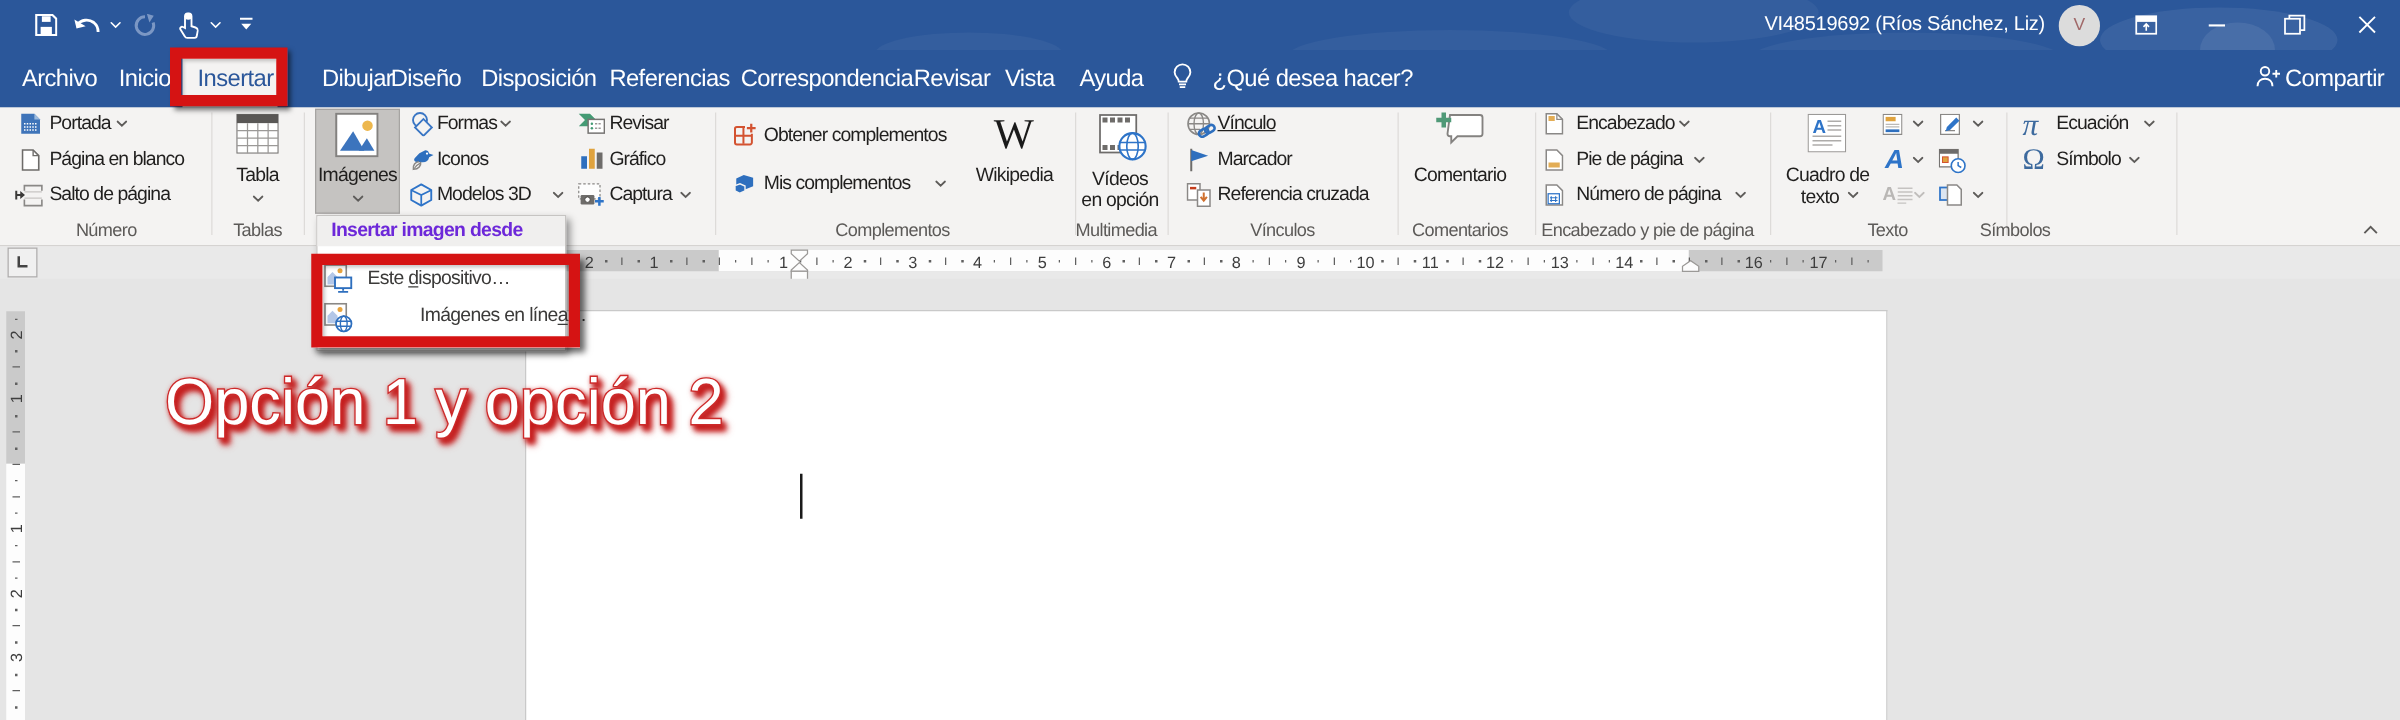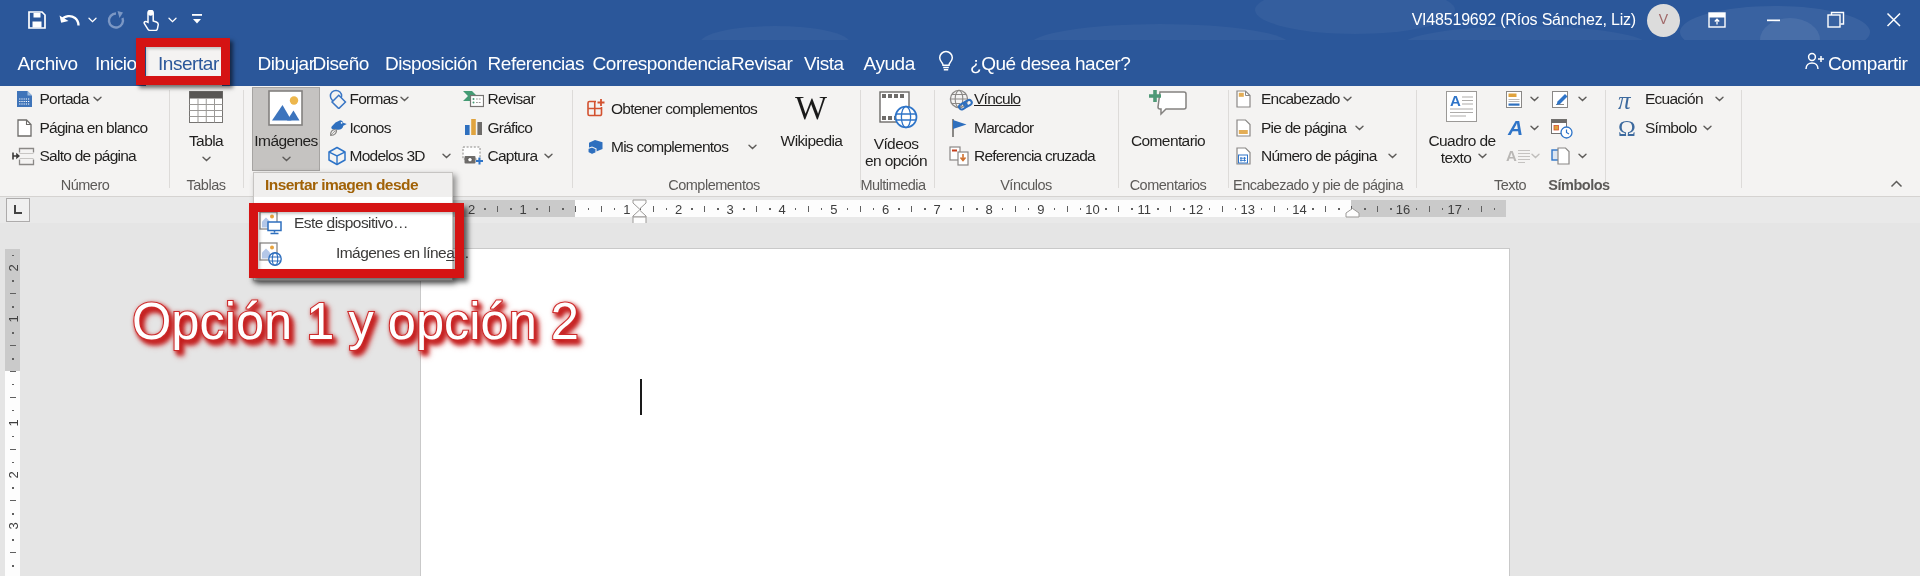--- a/index.html
+++ b/index.html
@@ -114,21 +114,21 @@
 <div class="sep" style="left:1605px;"></div>
 <div class="sep" style="left:1741px;"></div>
 <div class="glabel" style="left:85px;top:177px;">Número</div>
 <div class="glabel" style="left:206px;top:177px;">Tablas</div>
 <div class="glabel" style="left:714px;top:177px;">Complementos</div>
 <div class="glabel" style="left:893px;top:177px;">Multimedia</div>
 <div class="glabel" style="left:1026px;top:177px;">Vínculos</div>
 <div class="glabel" style="left:1168px;top:177px;">Comentarios</div>
 <div class="glabel" style="left:1318px;top:177px;">Encabezado y pie de página</div>
 <div class="glabel" style="left:1510px;top:177px;">Texto</div>
-<div class="glabel" style="left:1579px;top:177px;font-weight:bold;">Símbolos</div>
+<div class="glabel" style="left:1612px;top:177px;">Símbolos</div>
 <svg class="abs" style="left:1890px;top:180px;" width="13" height="8" viewBox="0 0 13 8">
     <path d="M1.5 6.5 L6.5 1.5 L11.5 6.5" fill="none" stroke="#5e5c5a" stroke-width="1.5"></path>
   </svg>
 <svg class="abs" style="left:16px;top:90px;" width="17" height="18" viewBox="0 0 17 18">
     <path d="M1 1 H11.5 L16 5.5 V17 H1 Z" fill="#3f74b9"></path>
     <path d="M11.5 1 L16 5.5 H11.5 Z" fill="#9dbbdd"></path>
     <path d="M3.2 9 H13.8 M3.2 11.5 H13.8 M3.2 14 H13.8" stroke="#fff" stroke-width="1.2" stroke-dasharray="1.2 1"></path>
   </svg>
 <div class="rtxt" style="left:39.5px;top:89px;">Portada</div>
 <svg class="abs" style="left:93px;top:96px;" width="9.0" height="6.0" viewBox="0 0 9.0 6.0">
@@ -487,21 +487,21 @@
 <div class="tick" style="left:12px;top:487.4px;width:1.5px;height:1.5px;"></div>
 <div class="tick" style="left:9.5px;top:500.4px;width:6px;height:1px;"></div>
 <div class="tick" style="left:12px;top:513.3px;width:1.5px;height:1.5px;"></div>
 <div class="vnum" style="left:12.5px;top:526.2px;">3</div>
 <div class="tick" style="left:12px;top:539.2px;width:1.5px;height:1.5px;"></div>
 <div class="tick" style="left:9.5px;top:552.1px;width:6px;height:1px;"></div>
 <div class="tick" style="left:12px;top:565.1px;width:1.5px;height:1.5px;"></div>
 <div class="abs" style="left:640px;top:379px;width:2px;height:36px;background:#1a1a1a;"></div>
 <div class="abs" style="left:253px;top:171.5px;width:200px;height:109px;background:#fff;border:1px solid #c6c4c2;box-shadow:3px 3px 6px rgba(0,0,0,0.42);z-index:40;"></div>
 <div class="abs" style="left:254px;top:172.5px;width:198px;height:24px;background:#f0efee;z-index:41;"></div>
-<div class="abs" style="left:265px;top:176px;z-index:42;font-size:15.5px;font-weight:bold;color:#a16207;letter-spacing:-0.55px;">Insertar imagen desde</div>
+<div class="abs" style="left:265px;top:176px;z-index:42;font-size:15.5px;font-weight:bold;color:#6d28d9;letter-spacing:-0.55px;">Insertar imagen desde</div>
 <svg class="abs" style="left:259px;top:211px;z-index:45;" width="24" height="24" viewBox="0 0 24 24">
     <rect x="1" y="1" width="17" height="17" fill="#fff" stroke="#8a8886" stroke-width="1.3"></rect>
     <circle cx="13" cy="5.5" r="2" fill="#e8a33d"></circle>
     <path d="M3 16.5 V10.5 L7 6.5 L11 10.5 V16.5 Z" fill="#b4c7e7"></path>
     <rect x="9" y="11" width="13" height="8.5" fill="#fff" stroke="#2e6fbe" stroke-width="1.5"></rect>
     <path d="M15.5 19.5 v2 M11.5 22.5 h8" stroke="#2e6fbe" stroke-width="1.5"></path>
   </svg>
 <div class="abs" style="left:294px;top:213.5px;z-index:45;font-size:15.5px;color:#3b3a39;letter-spacing:-0.55px;">Este <u>d</u>ispositivo…</div>
 <svg class="abs" style="left:259px;top:242px;z-index:45;" width="24" height="24" viewBox="0 0 24 24">
     <rect x="1" y="1" width="17" height="17" fill="#fff" stroke="#8a8886" stroke-width="1.3"></rect>

